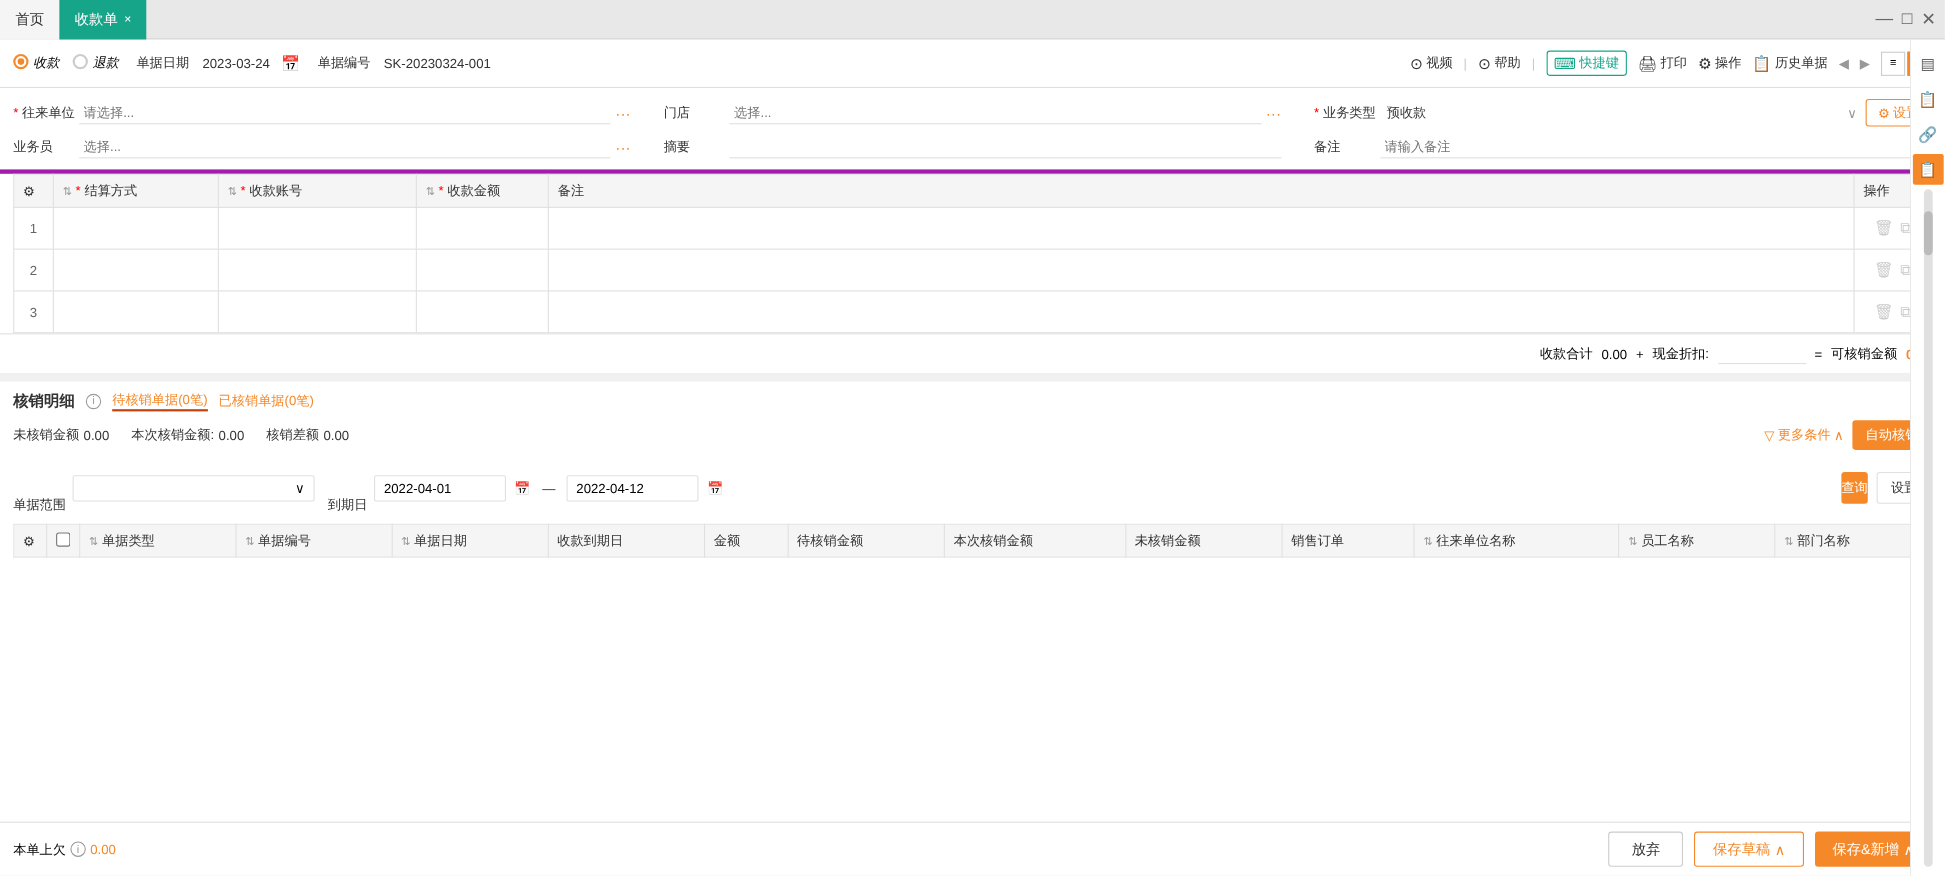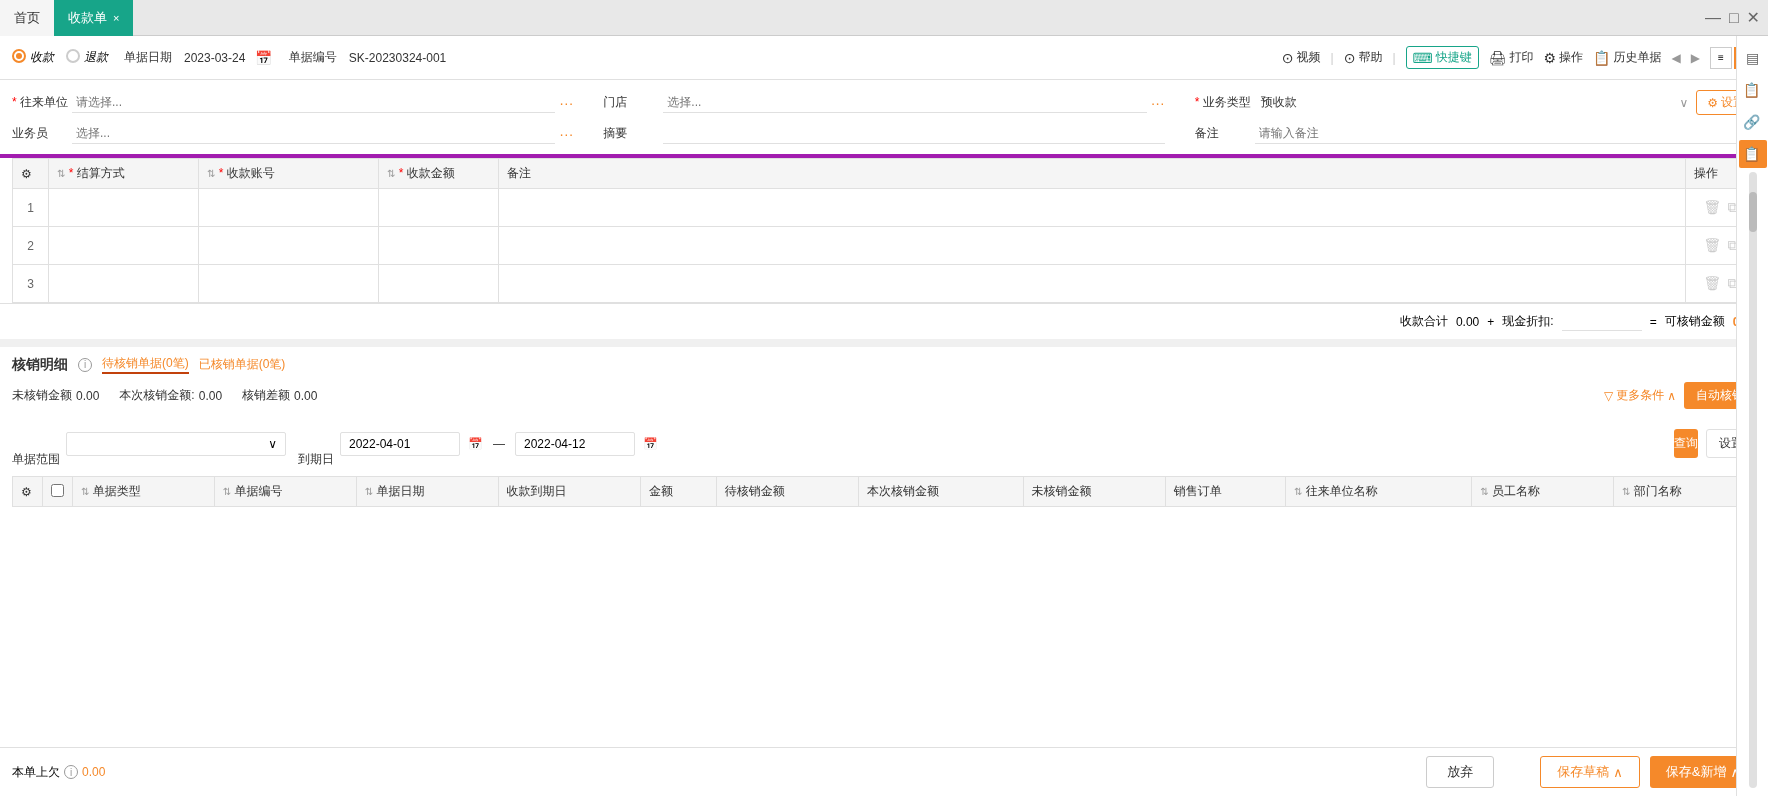--- a/index.html
+++ b/index.html
@@ -97,21 +97,21 @@
     .bottom-table { width: 100%; border-collapse: collapse; font-size: 12px; }
     .bottom-table th { background: #f5f5f5; border: 1px solid #e0e0e0; padding: 6px 8px; text-align: left; font-weight: normal; color: #333; white-space: nowrap; }
     .sort-icon { color: #999; font-size: 10px; }
 
     
     .bottom-bar { display: flex; align-items: center; padding: 8px 12px; border-top: 1px solid #e0e0e0; background: white; }
     .bottom-stat { display: flex; align-items: center; gap: 4px; }
     .bottom-stat-value { color: #f5892a; }
     .bottom-right { margin-left: auto; display: flex; gap: 10px; }
     .btn-abandon { background: white; border: 1px solid #ccc; color: #333; padding: 6px 20px; border-radius: 3px; cursor: pointer; font-size: 13px; }
-    .btn-save-draft { background: white; border: 1px solid #f5892a; color: #f5892a; padding: 6px 16px; border-radius: 3px; cursor: pointer; font-size: 13px; display: flex; align-items: center; gap: 4px; margin-left: 36px; }
+    .btn-save-draft { background: white; border: 1px solid #f5892a; color: #f5892a; padding: 6px 16px; border-radius: 3px; cursor: pointer; font-size: 13px; display: flex; align-items: center; gap: 4px; }
     .btn-save-new { background: #f5892a; border: none; color: white; padding: 6px 16px; border-radius: 3px; cursor: pointer; font-size: 13px; display: flex; align-items: center; gap: 4px; }
 
     
     .right-sidebar { position: fixed; right: 0; top: 36px; width: 32px; background: white; border-left: 1px solid #e0e0e0; display: flex; flex-direction: column; align-items: center; gap: 4px; padding: 8px 0; height: calc(796px - 36px); }
     .sidebar-icon { width: 28px; height: 28px; display: flex; align-items: center; justify-content: center; cursor: pointer; font-size: 14px; color: #666; }
     .sidebar-icon.active { background: #f5892a; color: white; border-radius: 2px; }
     .sidebar-scroll { flex: 1; width: 8px; background: #e0e0e0; border-radius: 4px; position: relative; }
     .sidebar-scroll-thumb { width: 8px; height: 40px; background: #bbb; border-radius: 4px; position: absolute; top: 20px; }
 
     .info-circle { width: 14px; height: 14px; border-radius: 50%; border: 1px solid #999; display: inline-flex; align-items: center; justify-content: center; font-size: 10px; color: #999; cursor: pointer; }

